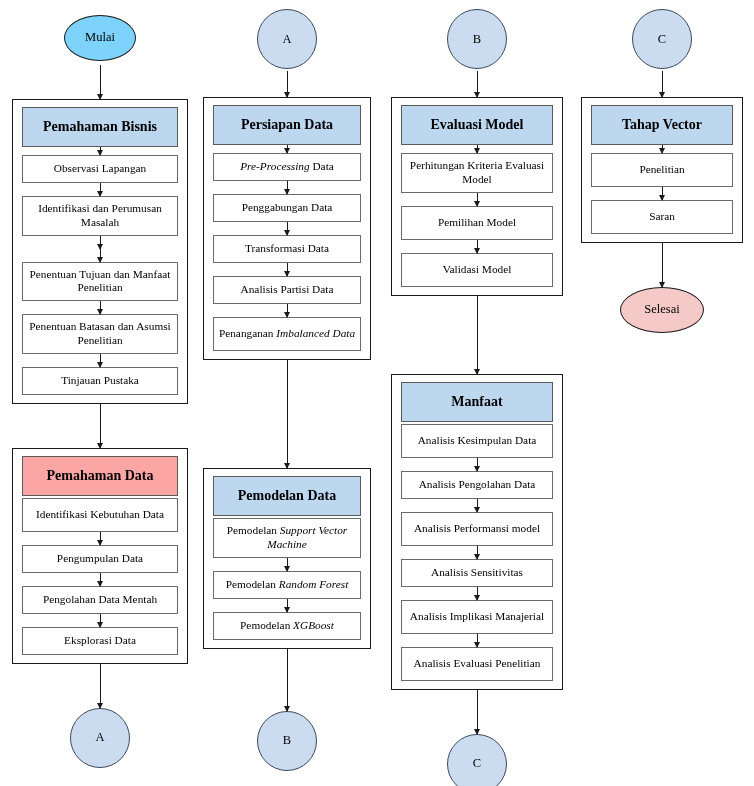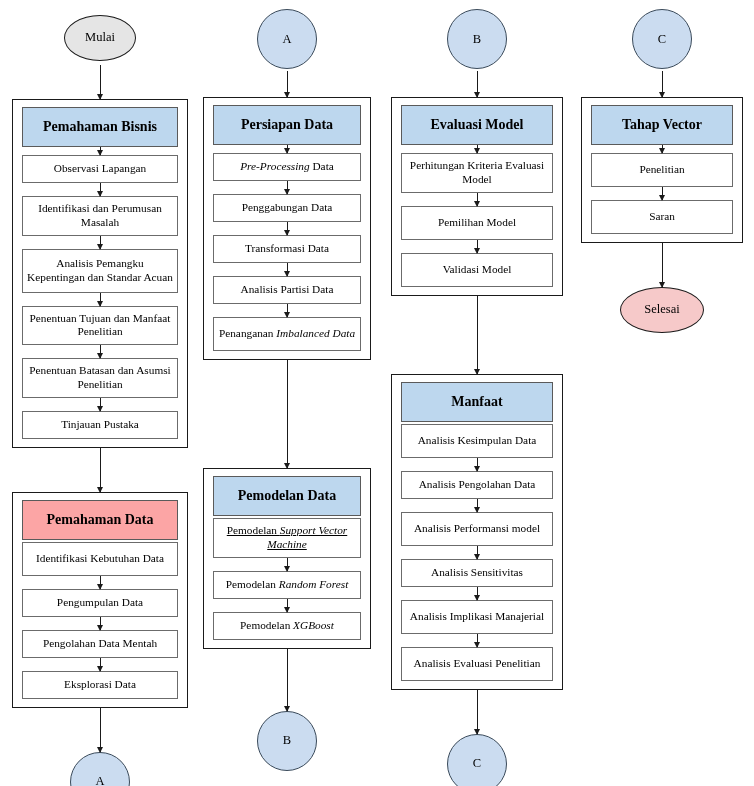--- a/index.html
+++ b/index.html
@@ -124,41 +124,38 @@
   .center { display: flex; justify-content: center; }
 </style>
 </head>
 <body>
 
 <div id="canvas">
 
   <div class="column" style="left:12px;">
 
     <div class="center" style="margin-top:15px;">
-      <div class="terminator start" style="background:#e5e5e5;text-align:center;">
+      <div class="terminator start" style="background:#7dd3fc;text-align:center;">
         <span>Mulai</span>
       </div>
     </div>
 
     <div class="arrow long" style="margin-top:4px;"></div>
 
     <div class="group" style="margin-top:0;">
       <div class="group-header" style="background:#bdd7ee;">Pemahaman Bisnis</div>
       <div class="arrow tiny" style="height:8px;"></div>
       <div class="step h1">
         <span class="step-inner">Observasi Lapangan</span>
       </div>
       <div class="arrow tiny"></div>
       <div class="step h2">
         <span class="step-inner">Identifikasi dan Perumusan Masalah</span>
       </div>
       <div class="arrow tiny"></div>
-      <div class="step h3">
-        <span class="step-inner">Analisis Pemangku Kepentingan dan Standar Acuan</span>
-      </div>
       <div class="arrow tiny"></div>
       <div class="step h2">
         <span class="step-inner">Penentuan Tujuan dan Manfaat Penelitian</span>
       </div>
       <div class="arrow tiny"></div>
       <div class="step h2">
         <span class="step-inner">Penentuan Batasan dan Asumsi Penelitian</span>
       </div>
       <div class="arrow tiny"></div>
       <div class="step h1">
@@ -227,21 +224,21 @@
       <div class="arrow tiny"></div>
       <div class="step h2">
         <span class="step-inner"><span>Penanganan </span><i class="italic">Imbalanced Data</i></span>
       </div>
     </div>
 
     <div class="arrow huge"></div>
 
     <div class="group">
       <div class="group-header" style="background:#bdd7ee;">Pemodelan Data</div>
-      <div class="step h2" style="margin-top:2px;text-decoration:underline;">
+      <div class="step h2" style="margin-top:2px;">
         <span class="step-inner"><span>Pemodelan </span><i class="italic">Support Vector Machine</i></span>
       </div>
       <div class="arrow tiny"></div>
       <div class="step h1">
         <span class="step-inner"><span>Pemodelan </span><i class="italic">Random Forest</i></span>
       </div>
       <div class="arrow tiny"></div>
       <div class="step h1">
         <span class="step-inner"><span>Pemodelan </span><i class="italic">XGBoost</i></span>
       </div>

